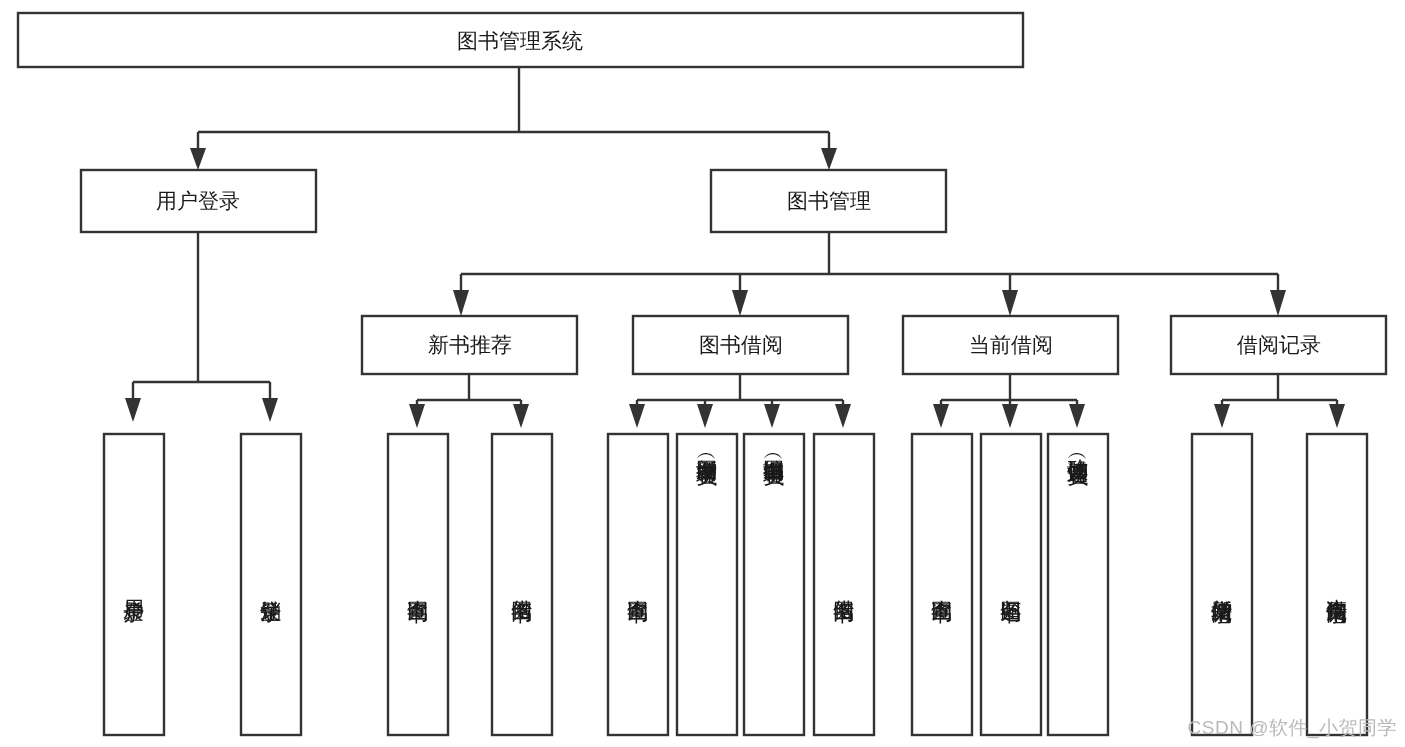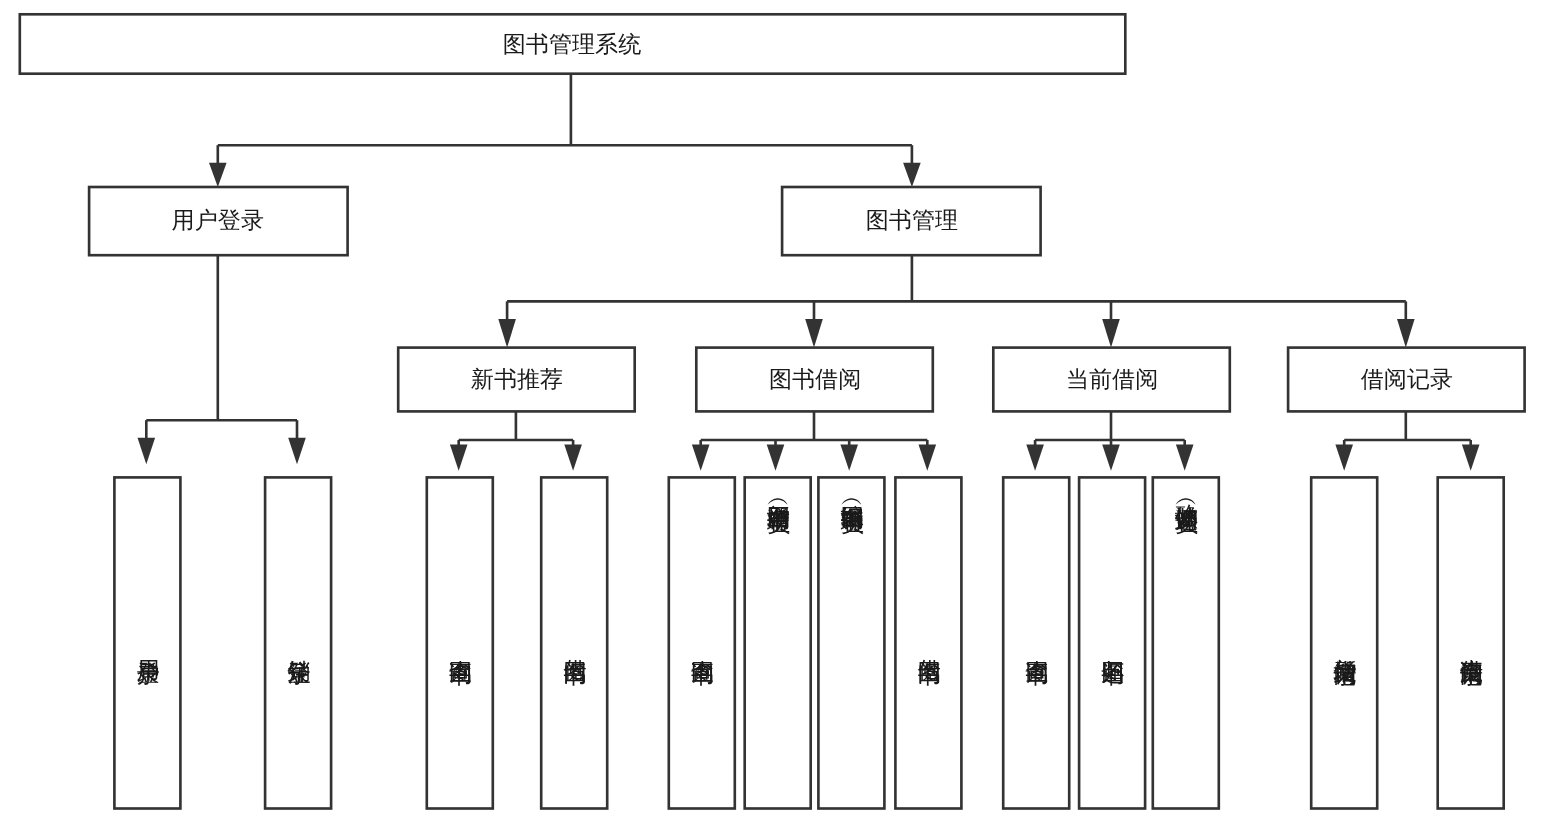--- a/index.html
+++ b/index.html
@@ -240,14 +240,15 @@
     <span class="leaf-label-text" style="padding-top:8px;">确认归还（管理员）</span>
   </div>
 
   <div class="leaf-label-box" style="left:1192px; top:434px; width:60px; height:301px;">
     <span class="leaf-label-text">新增借阅记录</span>
   </div>
   <div class="leaf-label-box" style="left:1307px; top:434px; width:60px; height:301px;">
     <span class="leaf-label-text">查询借阅记录</span>
   </div>
 
+  <div class="watermark">CSDN @软件_小贺同学</div>
 
 </div>
 
 </body></html>

